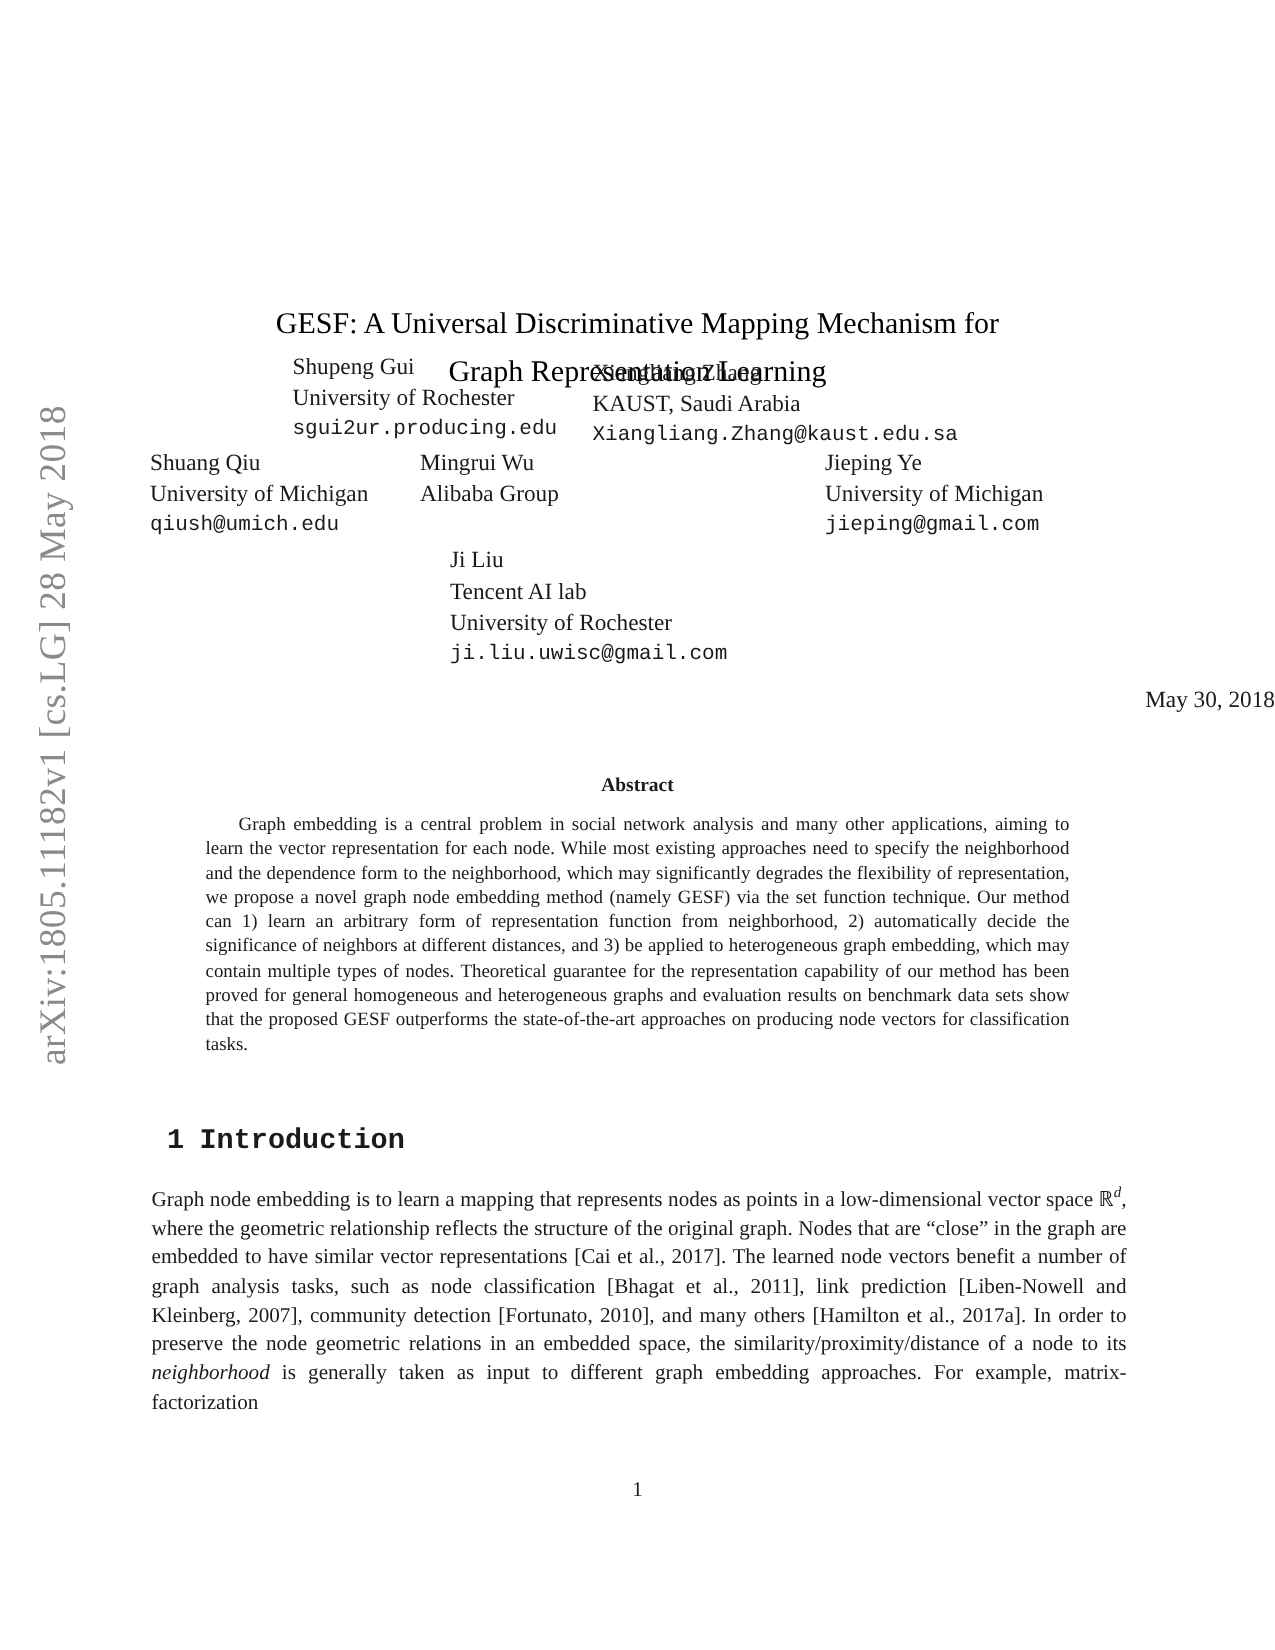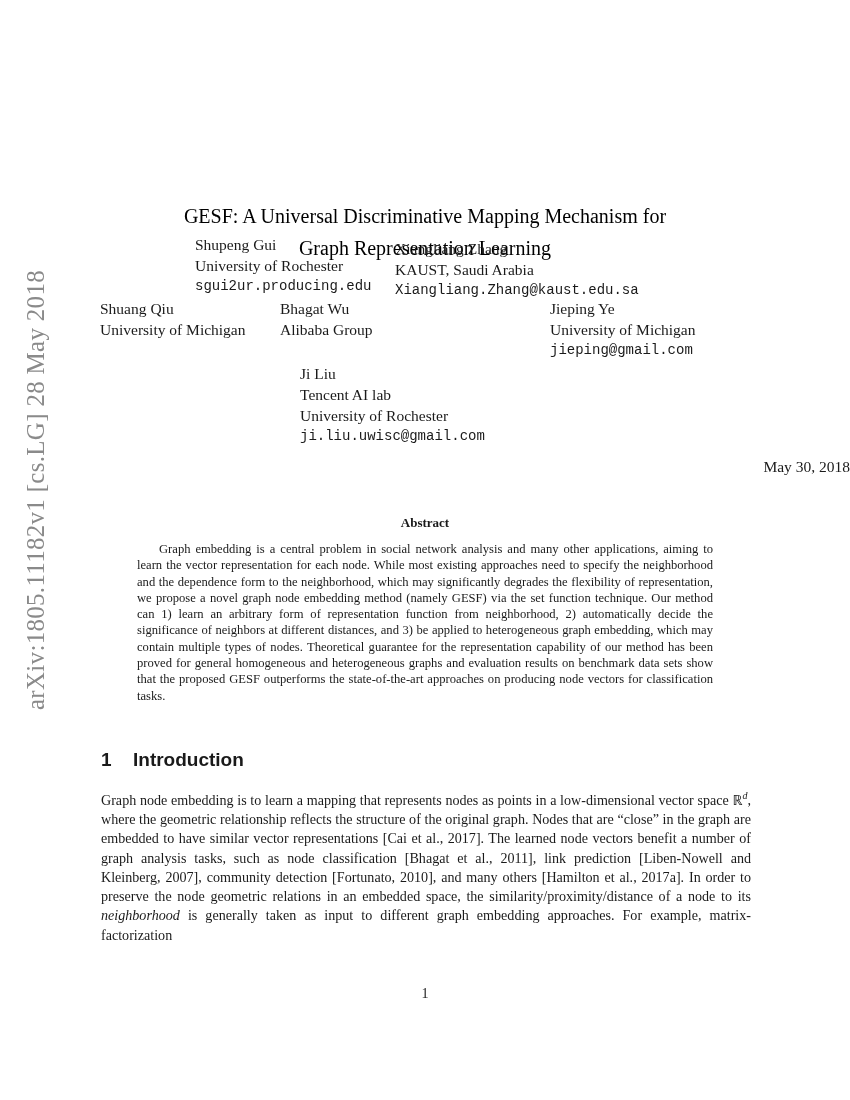--- a/index.html
+++ b/index.html
@@ -57,22 +57,22 @@
     .abstract-body {
       position: absolute; left: 137px; width: 576px; top: 541px;
       font-family: "Liberation Serif", serif;
       font-size: 12.6px; line-height: 16.3px;
       text-align: justify;
       text-indent: 22px;
     }
 
     .section-heading {
       position: absolute; left: 101px; top: 749px;
-      font-family: Liberation Sans, sans-serif;
-      font-weight: bold; font-size: 19px;
+      font-family: Liberation Mono, monospace;
+      font-weight: bold; font-size: 19px; text-align: center;
     }
     .section-heading .num { display: inline-block; width: 32px; }
 
     .intro-body {
       position: absolute; left: 101px; width: 650px; top: 786px;
       font-family: "Liberation Serif", serif;
       font-size: 14.1px; line-height: 19.3px;
       text-align: justify;
     }
     .intro-body .it { font-style: italic; }
@@ -101,23 +101,24 @@
     <div class="email">sgui2ur.producing.edu</div>
   </div>
   <div class="author-block" style="left:395px; width:280px; top:238px;">
     <div>Xiangliang Zhang</div>
     <div>KAUST, Saudi Arabia</div>
     <div class="email">Xiangliang.Zhang@kaust.edu.sa</div>
   </div>
   <div class="author-block" style="left:100px; width:200px; top:298px;">
     <div>Shuang Qiu</div>
     <div>University of Michigan</div>
+    <div class="email">qiush@umich.edu</div>
   </div>
   <div class="author-block" style="left:280px; width:290px; top:298px;">
-    <div>Bhagat Wu</div>
+    <div>Mingrui Wu</div>
     <div>Alibaba Group</div>
   </div>
   <div class="author-block" style="left:550px; width:200px; top:298px;">
     <div>Jieping Ye</div>
     <div>University of Michigan</div>
     <div class="email">jieping@gmail.com</div>
   </div>
   <div class="author-block" style="left:300px; width:250px; top:363px;">
     <div>Ji Liu</div>
     <div>Tencent AI lab</div>

